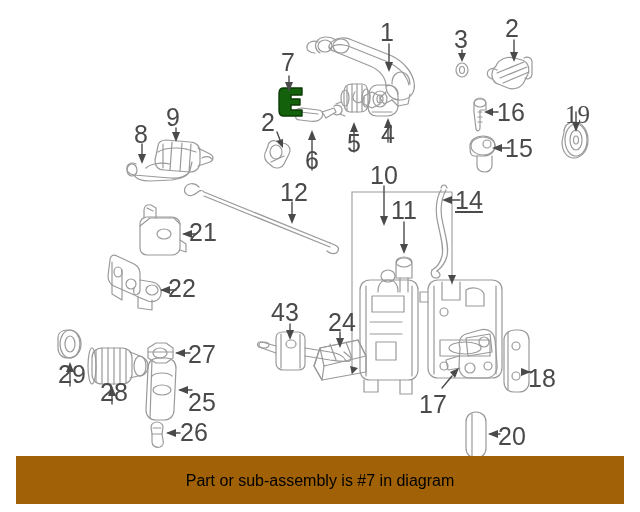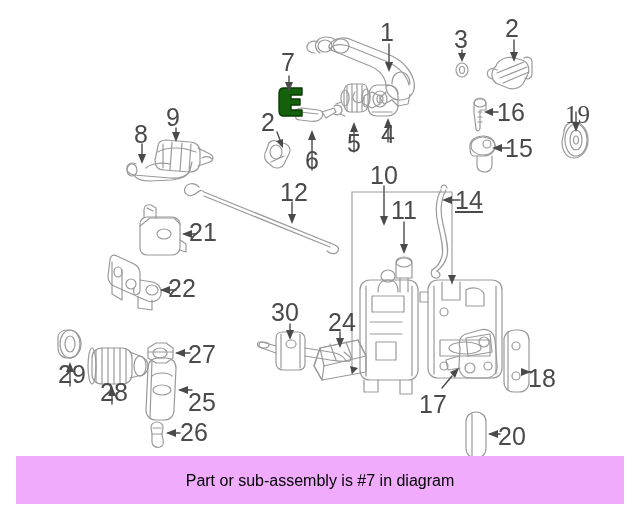--- a/index.html
+++ b/index.html
@@ -37,21 +37,21 @@
     letter-spacing: 0px;
     white-space: nowrap;
     user-select: none;
   }
   #disclaimer-banner {
     position: absolute;
     left: 16px;
     top: 456px;
     width: 608px;
     height: 48px;
-    background: #f0abfc;
+    background: #a16207;
     color: #000000;
     display: flex;
     flex-direction: column;
     align-items: center;
     justify-content: center;
     font-family: "Liberation Sans", sans-serif;
     font-size: 16px;
     line-height: 21px;
     box-sizing: border-box;
     padding-top: 1px;
@@ -444,21 +444,21 @@
   <div class="label" style="left:261px;  top:110px;">2</div>
   <div class="label" style="left:455px;  top:188px;text-decoration:underline;">14</div>
   <div class="label" style="left:505px;  top:136px;">15</div>
   <div class="label" style="left:497px;  top:100px;">16</div>
   <div class="label" style="left:419px;  top:392px;">17</div>
   <div class="label" style="left:528px;  top:366px;">18</div>
   <div class="label" style="left:565px;  top:102px;font-family:Liberation Serif, serif;">19</div>
   <div class="label" style="left:498px;  top:424px;">20</div>
   <div class="label" style="left:189px;  top:220px;">21</div>
   <div class="label" style="left:168px;  top:276px;text-align:right;">22</div>
-  <div class="label" style="left:271px;  top:300px;">30</div>
+  <div class="label" style="left:271px;  top:300px;">43</div>
   <div class="label" style="left:328px;  top:310px;">24</div>
   <div class="label" style="left:188px;  top:378px;margin-top:12px;">25</div>
   <div class="label" style="left:180px;  top:420px;">26</div>
   <div class="label" style="left:188px;  top:342px;">27</div>
   <div class="label" style="left:100px;  top:380px;">28</div>
   <div class="label" style="left:58px;   top:362px;">29</div>
 
   <div id="disclaimer-banner">
     <div class="bline">Part or sub-assembly is #7 in diagram</div>
   </div>

